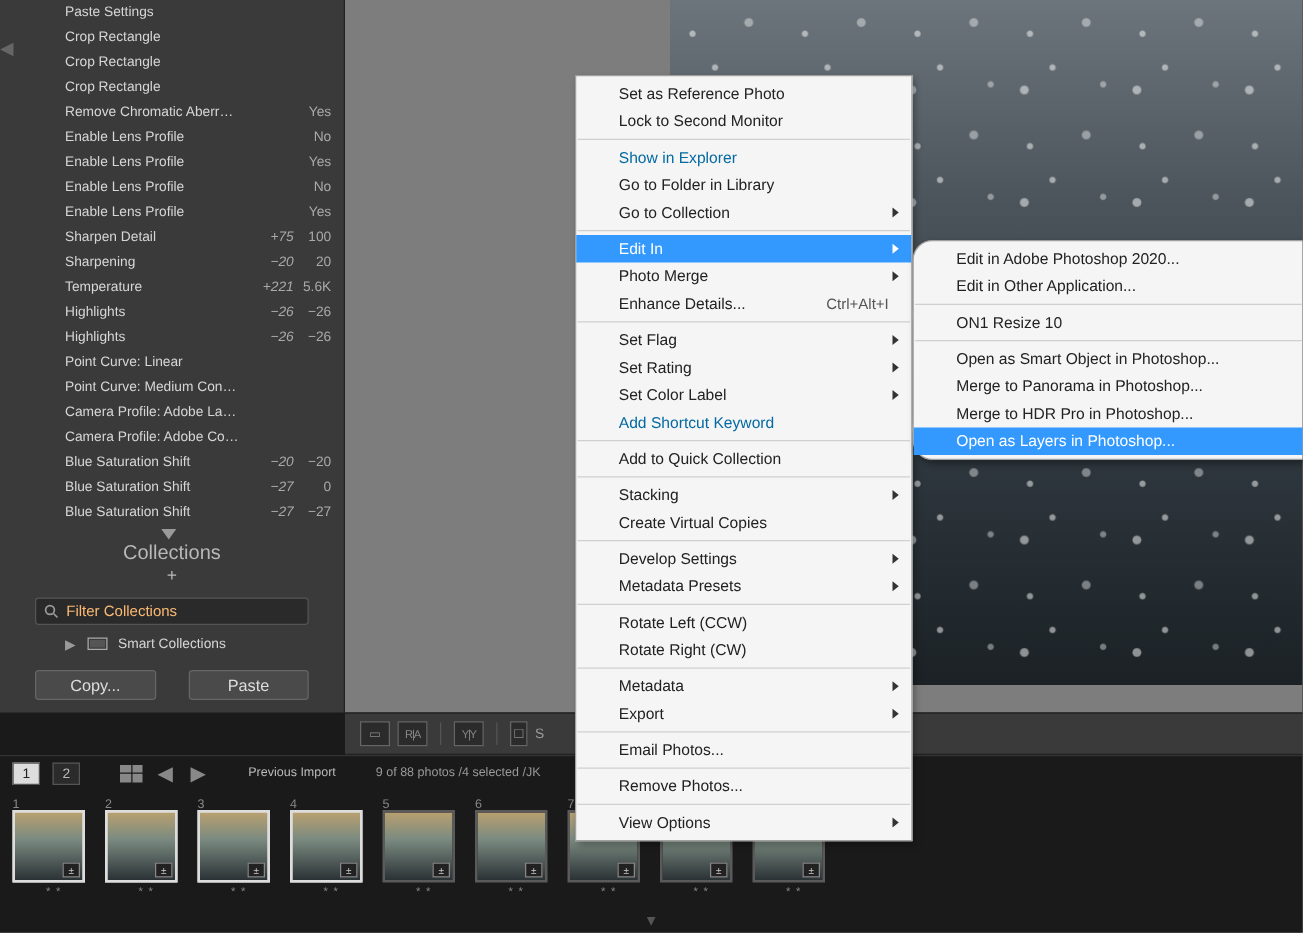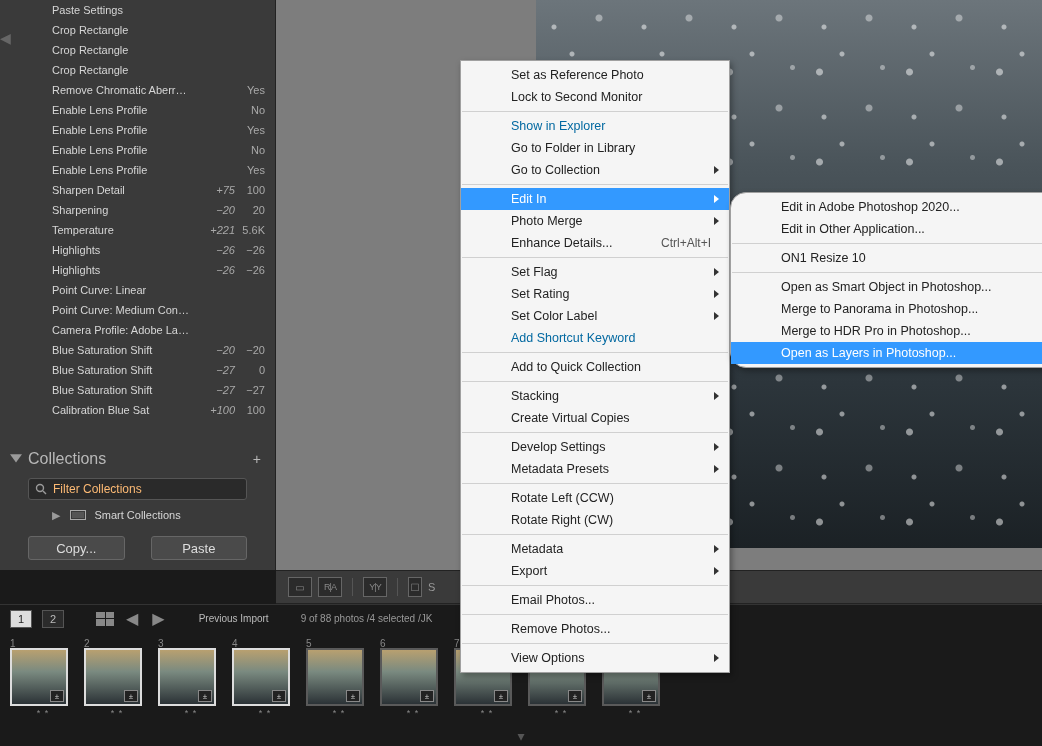--- a/index.html
+++ b/index.html
@@ -26,21 +26,21 @@
     display: flex;
     align-items: center;
     height: 20px;
     color: #d6d6d6;
     font-size: 11px;
   }
   .history-row .label { flex: 1; white-space: nowrap; overflow: hidden; text-overflow: ellipsis; padding-left: 42px; padding-right: 4px; }
   .history-row .val1 { width: 40px; text-align: right; color: #a9a9a9; font-style: italic; }
   .history-row .val2 { width: 30px; text-align: right; color: #a9a9a9; }
   .collections-header {
-    display: flex; align-items: center; padding: 6px 10px; color: #bdbdbd;
+    display: flex; align-items: center; padding: 6px 10px; color: #bdbdbd; flex-direction: column;
   }
   .collections-header .disclose {
     width: 12px; height: 12px; margin-right: 6px;
   }
   .collections-header .title { font-size: 16px; flex: 1; color: #b8b8b8; }
   .collections-header .plus { font-size: 14px; color: #b8b8b8; padding: 0 4px; }
   .filter-box {
     margin: 4px 28px 4px 28px;
     background: #2a2a2a;
     border: 1px solid #555;
@@ -130,21 +130,21 @@
   }
   .context-menu.main { left: 460px; top: 60px; width: 270px; }
   .context-menu.sub { left: 730px; top: 192px; width: 336px; border-radius: 16px; }
   .menu-item {
     display: flex; align-items: center; height: 22px;
     padding: 0 18px 0 34px;
     position: relative;
   }
   .menu-item.disabled { color: #0369a1; }
   .menu-item.highlight { background: #3399ff; color: #fff; }
-  .menu-item .mi-label { flex: 1; white-space: nowrap; margin-left: 16px; }
+  .menu-item .mi-label { flex: 1; white-space: nowrap; }
   .menu-item .mi-accel { color: #555; font-size: 12px; }
   .menu-item .mi-arrow {
     position: absolute; right: 10px;
     width: 0; height: 0;
     border-top: 4px solid transparent;
     border-bottom: 4px solid transparent;
     border-left: 5px solid #333;
   }
   .menu-item.highlight .mi-arrow { border-left-color: #fff; }
   .menu-sep { height: 1px; background: #d0d0d0; margin: 3px 1px; }
@@ -231,20 +231,25 @@
           <span class="val1"></span>
           <span class="val2"></span>
         </div>
         <div class="history-row">
           <span class="label">Point Curve: Medium Contrast</span>
           <span class="val1"></span>
           <span class="val2"></span>
         </div>
         <div class="history-row">
           <span class="label">Camera Profile: Adobe Landscape</span>
+          <span class="val1"></span>
+          <span class="val2"></span>
+        </div>
+        <div class="history-row">
+          <span class="label">Camera Profile: Adobe Color</span>
           <span class="val1"></span>
           <span class="val2"></span>
         </div>
         <div class="history-row">
           <span class="label">Blue Saturation Shift</span>
           <span class="val1">−20</span>
           <span class="val2">−20</span>
         </div>
         <div class="history-row">
           <span class="label">Blue Saturation Shift</span>

